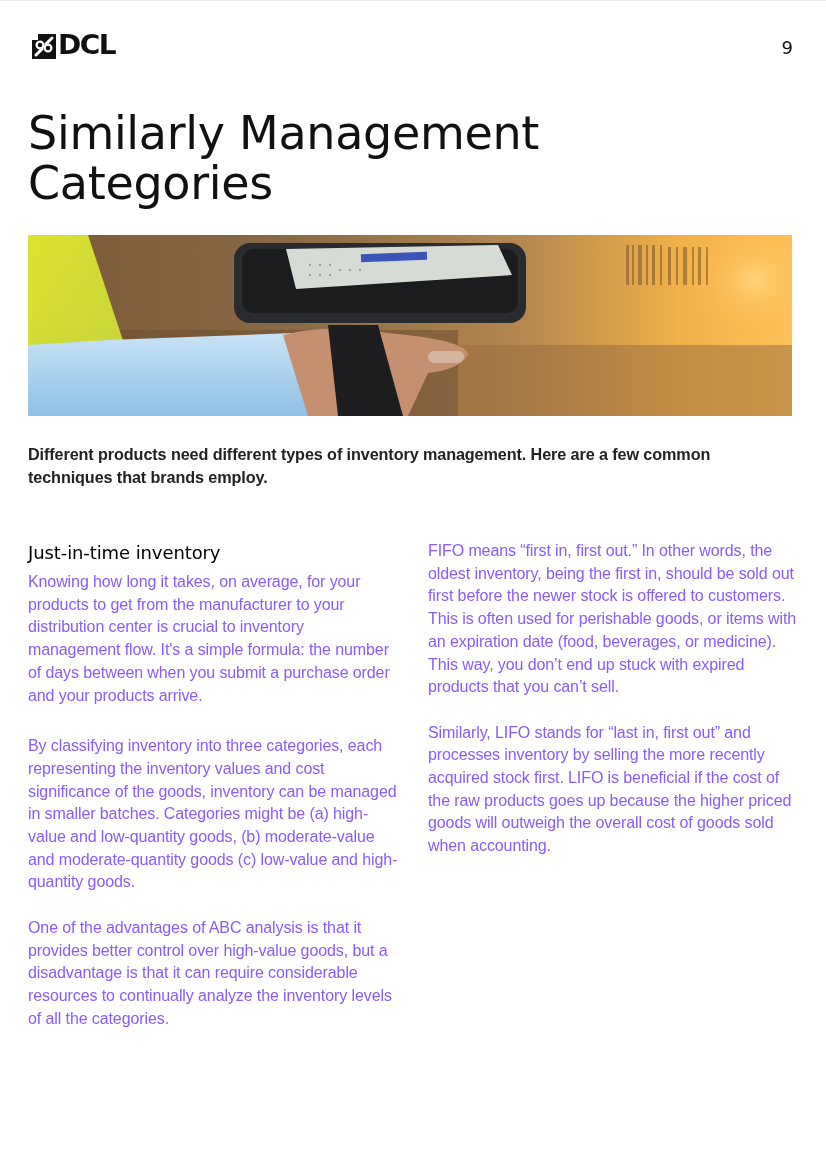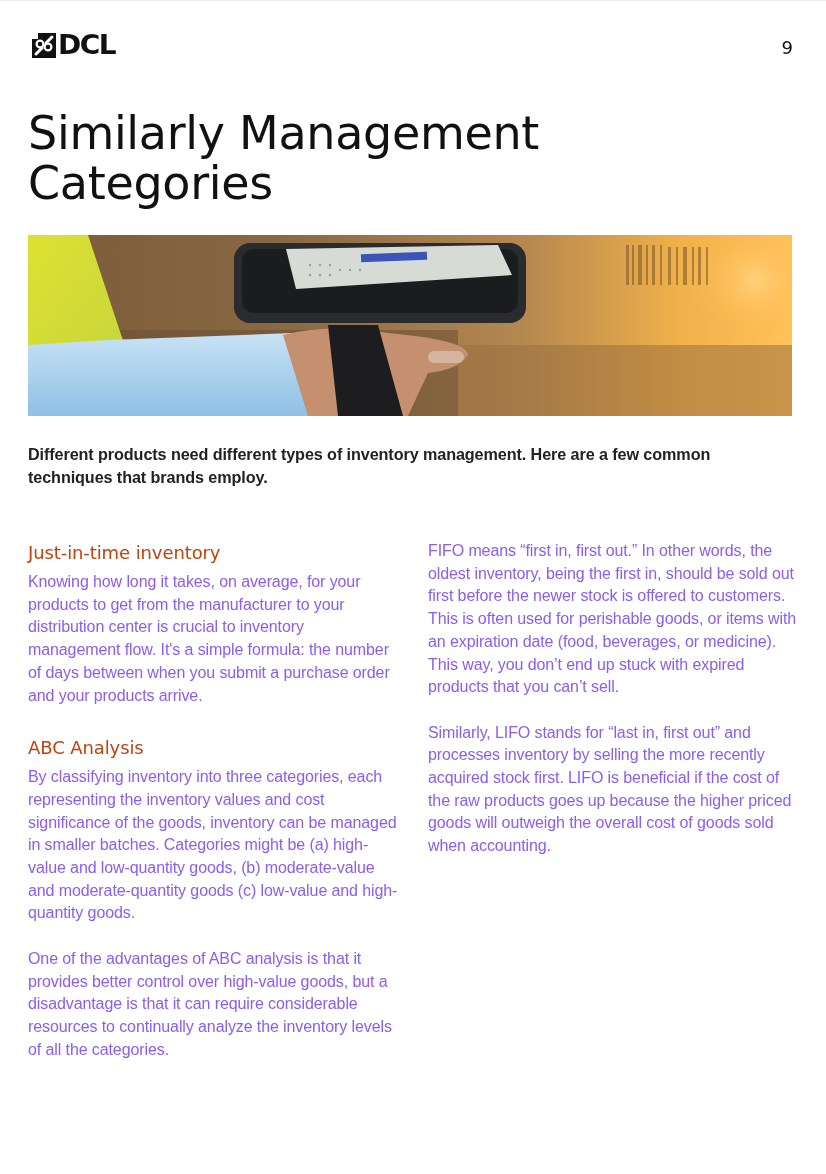--- a/index.html
+++ b/index.html
@@ -1,36 +1,36 @@
 <!DOCTYPE html>
 <html><head>
   <meta charset="utf-8">
   <style>
     * { margin: 0; padding: 0; box-sizing: border-box; }
     html, body { width: 826px; height: 1174px; background: #ffffff; overflow: hidden; }
     body { position: relative; font-family: "Liberation Sans", sans-serif; color: #1a1a1a; }
     .top-rule { position: absolute; left: 0; top: 0; width: 826px; height: 1px; background: #ececec; }
 
-    .logo { position: absolute; left: 32px; top: 33px; height: 26px; display: flex; align-items: flex-start; }
+    .logo { position: absolute; left: 32px; top: 33px; height: 26px; display: flex; align-items: center; }
     .logo-mark { width: 24px; height: 25px; display: inline-block; }
     .logo-text { font-family: "DejaVu Sans", sans-serif; font-weight: bold; font-size: 28px; letter-spacing: -1.5px; line-height: 26px; color: #111; margin-left: 2px; transform: scaleY(0.92); }
 
     .page-number { position: absolute; right: 33px; top: 37px; font-family: "DejaVu Sans", sans-serif; font-size: 18px; color: #111; }
 
     .page-title { position: absolute; left: 28px; top: 108px; width: 600px; font-family: "DejaVu Sans", sans-serif; font-weight: normal; font-size: 46px; line-height: 50px; color: #111; letter-spacing: -0.3px; }
 
     .hero { position: absolute; left: 28px; top: 235px; width: 764px; height: 181px; overflow: hidden; }
 
     .intro { position: absolute; left: 28px; top: 443px; width: 764px; font-size: 16.2px; line-height: 22.7px; color: #222; letter-spacing: -0.1px; font-weight: bold; }
 
     .col { position: absolute; width: 372px; }
     .col-left { left: 28px; top: 540px; }
     .col-right { left: 428px; top: 540px; width: 370px; }
 
-    .section-heading { font-family: "DejaVu Sans", sans-serif; font-weight: normal; font-size: 18px; line-height: 26px; color: #c2410c; margin-bottom: 5px; letter-spacing: -0.1px; }
+    .section-heading { font-family: "DejaVu Sans", sans-serif; font-weight: normal; font-size: 18px; line-height: 26px; color: #000000; margin-bottom: 5px; letter-spacing: -0.1px; }
     .para { font-size: 16px; line-height: 22.7px; color: #8b5cf6; letter-spacing: -0.1px; }
     .para + .para { margin-top: 22.7px; }
     .section + .section { margin-top: 28px; }
   </style>
 </head>
 <body>
 
 <div class="top-rule"></div>
 
 <div class="logo">
@@ -117,21 +117,20 @@
 </div>
 
 <p class="intro">Different products need different types of inventory management. Here are a few common techniques that brands employ.</p>
 
 <div class="col col-left">
   <div class="section">
     <h2 class="section-heading">Just-in-time inventory</h2>
     <p class="para">Knowing how long it takes, on average, for your products to get from the manufacturer to your distribution center is crucial to inventory management flow. It's a simple formula: the number of days between when you submit a purchase order and your products arrive.</p>
   </div>
   <div class="section">
-    <h2 class="section-heading">ABC Analysis</h2>
     <p class="para">By classifying inventory into three categories, each representing the inventory values and cost significance of the goods, inventory can be managed in smaller batches. Categories might be (a) high-value and low-quantity goods, (b) moderate-value and moderate-quantity goods (c) low-value and high-quantity goods.</p>
     <p class="para">One of the advantages of ABC analysis is that it provides better control over high-value goods, but a disadvantage is that it can require considerable resources to continually analyze the inventory levels of all the categories.</p>
   </div>
 </div>
 
 <div class="col col-right">
   <div class="section">
     <p class="para">FIFO means “first in, first out.”  In other words, the oldest inventory, being the first in, should be sold out first before the newer stock is offered to customers. This is often used for perishable goods, or items with an expiration date (food, beverages, or medicine). This way, you don’t end up stuck with expired products that you can’t sell.</p>
     <p class="para">Similarly, LIFO stands for “last in, first out” and processes inventory by selling the more recently acquired stock first. LIFO is beneficial if the cost of the raw products goes up because the higher priced goods will outweigh the overall cost of goods sold when accounting.</p>
   </div>

